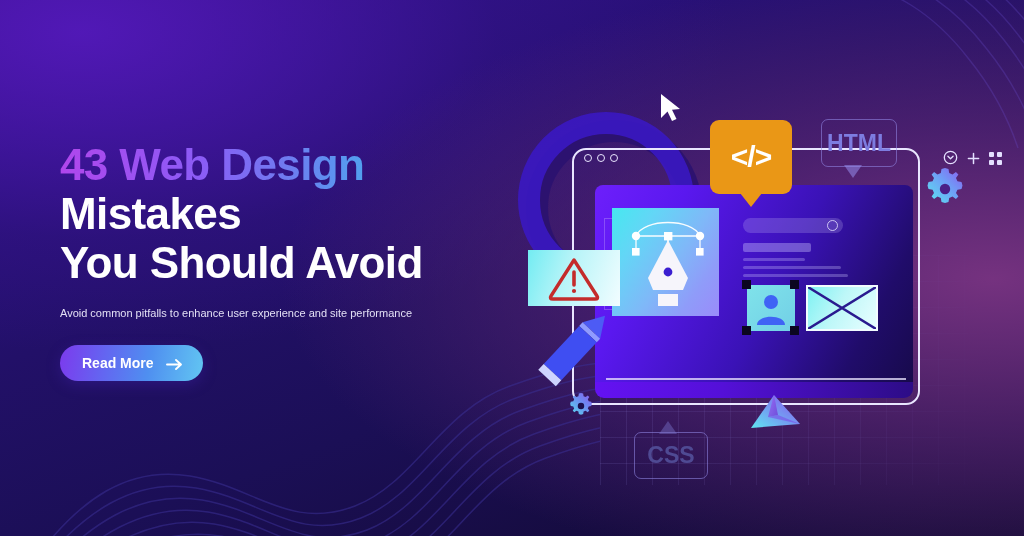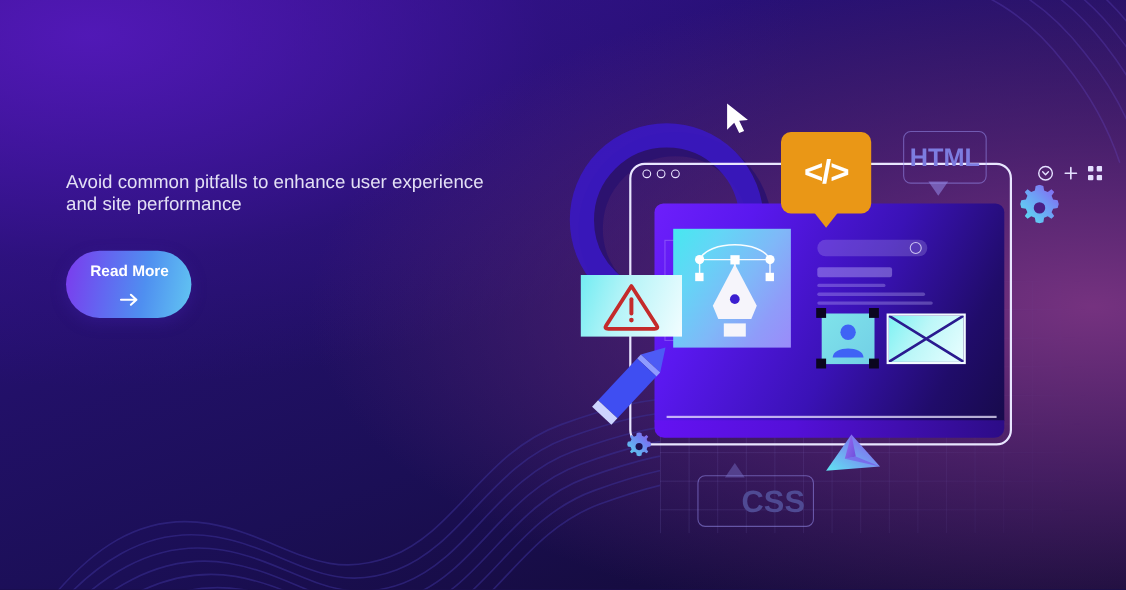--- a/index.html
+++ b/index.html
@@ -40,29 +40,28 @@
     display:block;font-weight:700;letter-spacing:-0.6px;
     font-size:44px;line-height:49px;
   }
   .line-1{
     background:linear-gradient(90deg,#b046ec 0%,#8b5cf6 30%,#6f7bf0 48%,#4fa3ef 66%,#24d6e6 86%,#1fdfe3 100%);
     -webkit-background-clip:text;background-clip:text;color:transparent;
     -webkit-text-fill-color:transparent;
   }
   .line-2,.line-3{color:#ffffff;}
   .subtitle{
-    margin:16px 0 14px 0;color:#e3e0f5;font-size:17px;line-height:20px;font-weight:400;max-width:390px;
+    margin:16px 0 4px 0;color:#e3e0f5;font-size:11px;line-height:20px;font-weight:400;max-width:390px;
   }
   .cta{
-    margin-top:18px;display:inline-flex;align-items:center;gap:12px;
+    margin-top:18px;display:inline-flex;align-items:flex-end;gap:12px;
     padding:10px 20px 10px 22px;border:none;border-radius:999px;cursor:pointer;
     background:linear-gradient(100deg,#7c3aed 0%,#6366f1 32%,#4f8ff0 62%,#62c6f2 100%);
     color:#fff;font-size:14px;font-weight:700;font-family:"Liberation Sans",sans-serif;
     box-shadow:0 4px 14px rgba(60,30,160,.45);
-    flex-direction:column;
   }
   .cta .arrow{display:inline-flex;align-items:center;}
 
   
   .illo{position:absolute;left:510px;top:60px;width:514px;height:420px;}
 
   .win-frame{
     position:absolute;left:62px;top:88px;width:348px;height:257px;
     border:2px solid #e9e6ff;border-radius:14px;box-sizing:border-box;
   }
@@ -121,21 +120,21 @@
 
   .tag{
     position:absolute;border:1.6px solid rgba(150,140,235,.55);border-radius:7px;
     display:flex;align-items:center;justify-content:center;font-weight:700;
     font-family:"Liberation Sans",sans-serif;
     margin-top:32px;
   }
   .tag-html{left:311px;top:27px;width:74px;height:46px;font-size:23px;color:#7d7ce0;}
   .tag-html:after{content:"";position:absolute;left:22px;bottom:-12px;width:0;height:0;
     border-left:9px solid transparent;border-right:9px solid transparent;border-top:13px solid rgba(150,140,235,.55);}
-  .tag-css{left:124px;top:340px;width:72px;height:45px;font-size:28px;color:#4f4a93;padding-left:32px;}
+  .tag-css{left:124px;top:340px;width:72px;height:45px;font-size:23px;color:#4f4a93;}
   .tag-css:before{content:"";position:absolute;left:24px;top:-12px;width:0;height:0;
     border-left:9px solid transparent;border-right:9px solid transparent;border-bottom:13px solid rgba(120,112,200,.45);}
 
   .warn-card{
     position:absolute;left:18px;top:190px;width:92px;height:56px;
     background:linear-gradient(110deg,#72ecf2 0%,#b7f4f8 42%,#f2fdff 100%);
     display:flex;align-items:center;justify-content:center;
   }
 
   .cursor{position:absolute;left:148px;top:32px;}
@@ -168,20 +167,25 @@
       <path d="M-10 286 C52 216 108 186 168 196 C233 207 268 251 333 226 C393 203 418 131 488 106 C538 88 563 84 588 82"></path>
       <path d="M-10 298 C56 228 114 198 174 208 C239 219 274 263 339 238 C399 215 424 143 494 118 C544 100 569 96 594 94"></path>
       <path d="M-10 310 C60 240 120 210 180 220 C245 231 280 275 345 250 C405 227 430 155 500 130 C550 112 575 108 600 106"></path>
       <path d="M-10 322 C64 252 126 222 186 232 C251 243 286 287 351 262 C411 239 436 167 506 142 C556 124 581 120 606 118"></path>
     </g>
   </svg>
 
   <div class="bg-grid"></div>
 
   <div class="copy">
+    <h1 class="headline">
+      <span class="line line-1">43 Web Design</span>
+      <span class="line line-2">Mistakes</span>
+      <span class="line line-3">You Should Avoid</span>
+    </h1>
     <p class="subtitle">Avoid common pitfalls to enhance user experience and site performance</p>
     <button class="cta">
       <span>Read More</span>
       <span class="arrow">
         <svg width="17" height="13" viewBox="0 0 17 13">
           <path d="M1 6.5 H14.4 M10 2 L15 6.5 L10 11" fill="none" stroke="#fff" stroke-width="1.9" stroke-linecap="round" stroke-linejoin="round"></path>
         </svg>
       </span>
     </button>
   </div>

